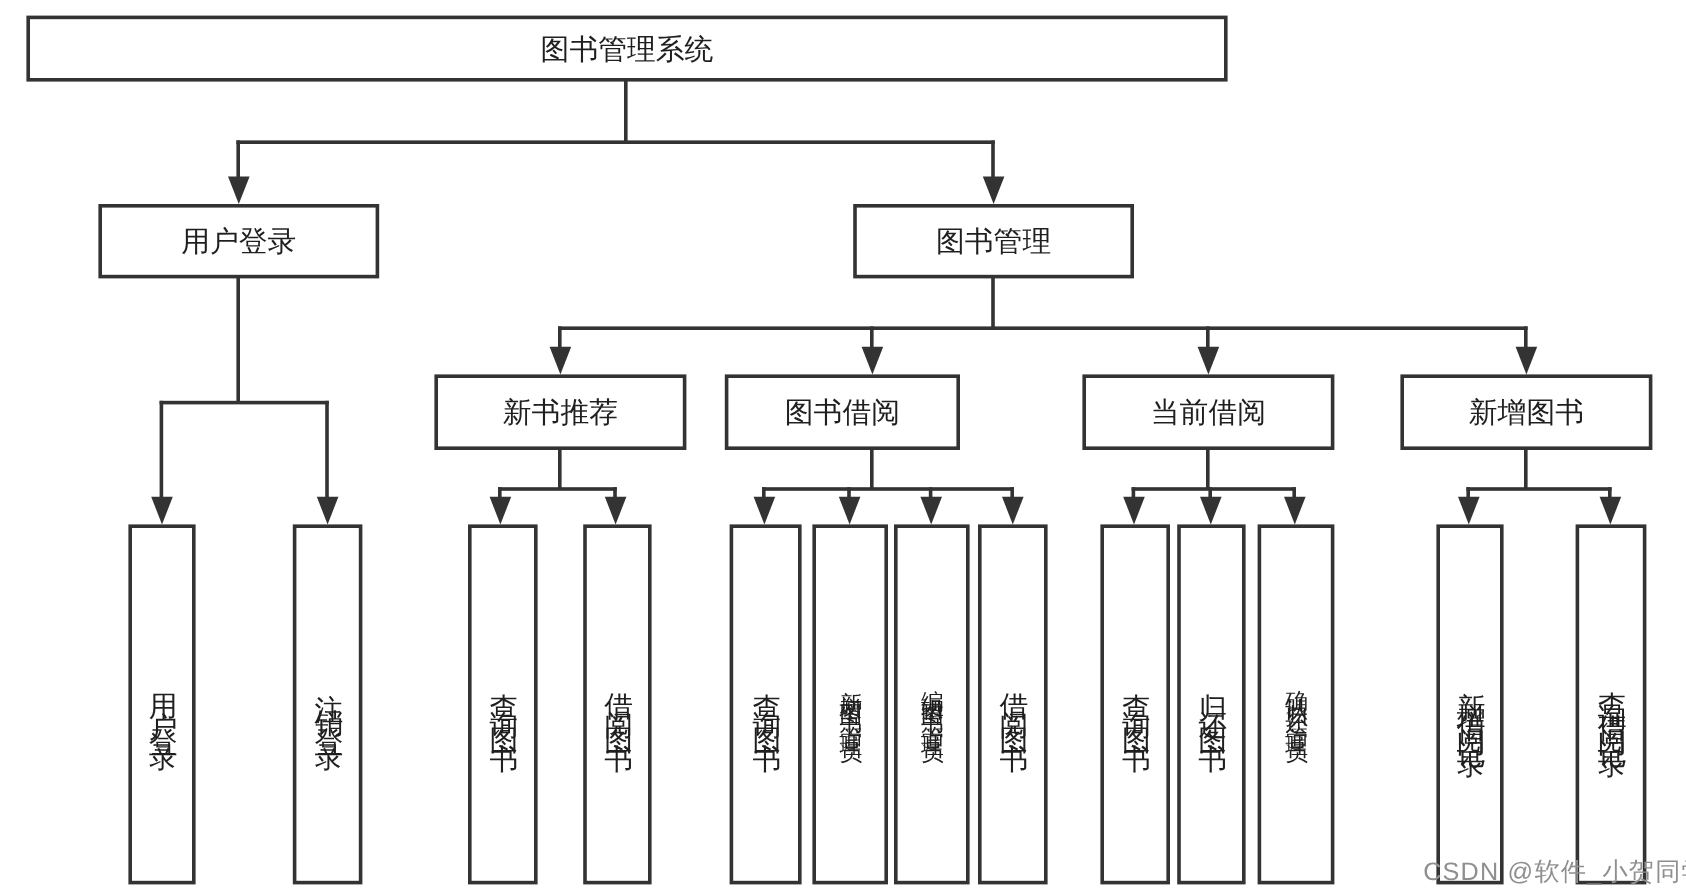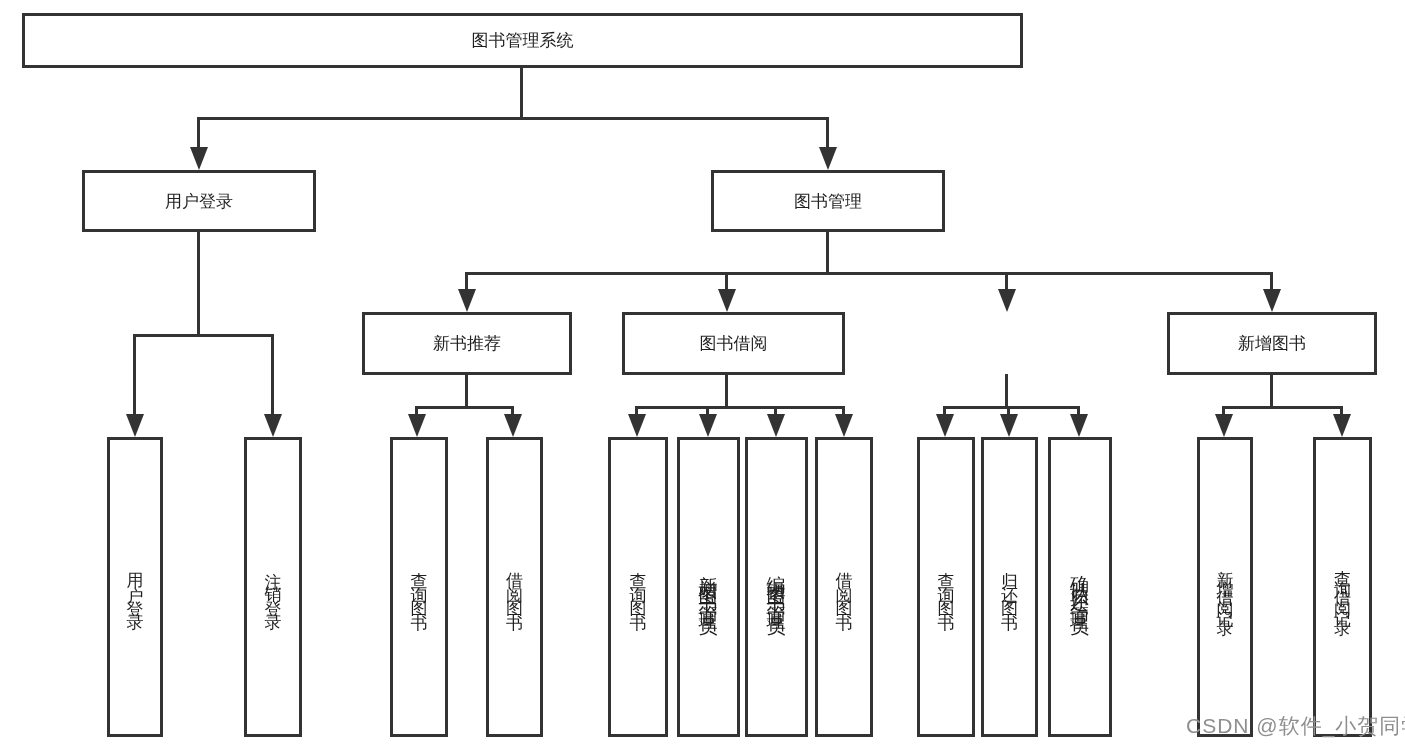--- a/index.html
+++ b/index.html
@@ -3,21 +3,21 @@
 <meta charset="utf-8">
 <style>
   html,body { margin:0; padding:0; background:#ffffff; }
   #canvas {
     position:relative; width:1405px; height:747px; background:#ffffff;
     font-family:"Liberation Sans","DejaVu Sans",sans-serif; overflow:hidden;
   }
   .box {
     position:absolute; background:#ffffff; border:3px solid #333333;
     box-sizing:border-box; display:flex; align-items:center; justify-content:center;
-    color:#1f1f1f; font-size:17px; text-align:center;
+    color:#1f1f1f; font-size:24px; text-align:center;
   }
   .root { left:22px; top:13px; width:1001px; height:55px; }
   .l2   { top:170px; width:234px; height:62px; }
   .l3   { top:312px; width:210px; height:63px; }
   .leaf {
     top:437px; height:300px; writing-mode:vertical-rl; text-orientation:mixed;
     letter-spacing:14px; line-height:1;
   }
   .leaf.med  { letter-spacing:10px; }
   .leaf.long { letter-spacing:6px; font-size:19px; }
@@ -37,21 +37,22 @@
 <body>
 
 <div id="canvas">
 
   <div class="box root">图书管理系统</div>
 
   <div class="box l2" style="left:82px">用户登录</div>
   <div class="box l2" style="left:711px">图书管理</div>
 
   <div class="box l3" style="left:362px">新书推荐</div>
-  <div class="box l3" style="left:622px;width:223px">图书借阅</div>
+  <div class="box l3" style="left:604px;width:196px">图书借阅</div>
+  <div class="box l3" style="left:902px">当前借阅</div>
   <div class="box l3" style="left:1167px">新增图书</div>
 
   <div class="box leaf" style="left:107px;width:56px">用户登录</div>
   <div class="box leaf" style="left:244px;width:58px">注销登录</div>
 
   <div class="box leaf" style="left:390px;width:58px">查询图书</div>
   <div class="box leaf" style="left:486px;width:57px">借阅图书</div>
 
   <div class="box leaf" style="left:608px;width:60px">查询图书</div>
   <div class="box leaf long" style="left:677px;width:63px">新增图书（管理员）</div>

